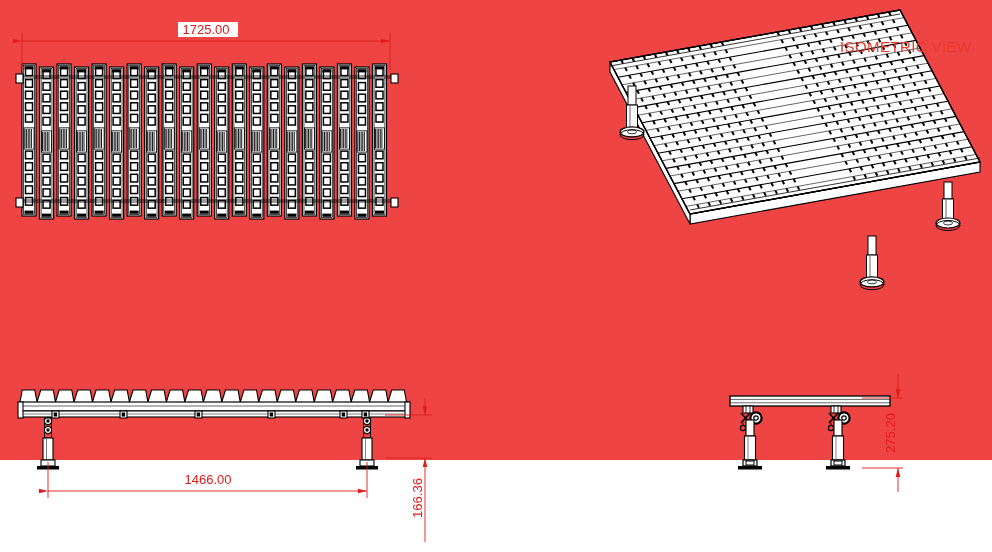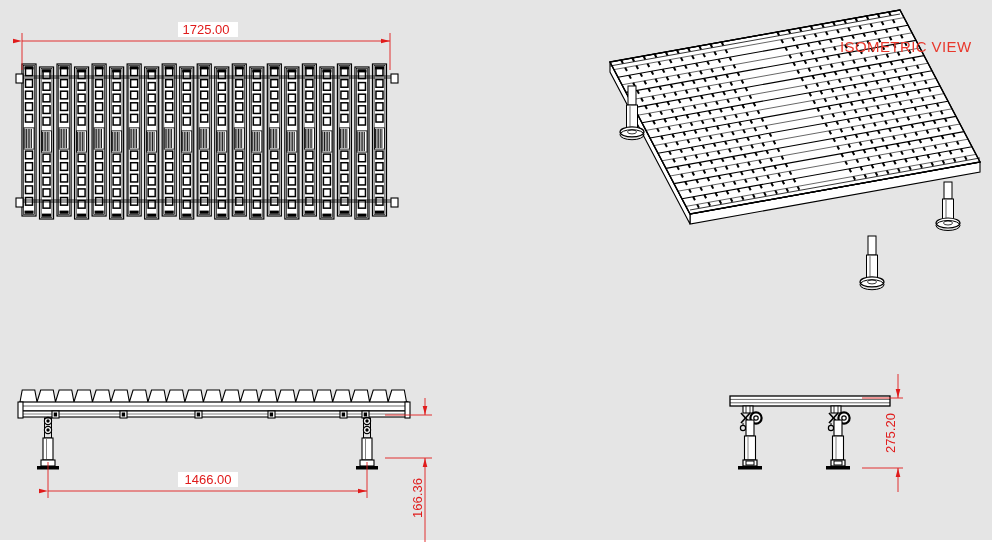--- a/index.html
+++ b/index.html
@@ -12,22 +12,22 @@
     width: 992px;
     height: 552px;
     overflow: hidden;
     font-family: "Liberation Sans", sans-serif;
     position: relative;
   }
   #sheet {
     position: absolute;
     left: 0; top: 0;
     width: 992px;
-    height: 540px;
-    background: #e5e5e5;
+    height: 460px;
+    background: #ef4444;
   }
   svg.drawing {
     position: absolute;
     left: 0; top: 0;
     width: 992px;
     height: 552px;
     display: block;
   }
   .dim-text {
     font-family: "Liberation Sans", sans-serif;

